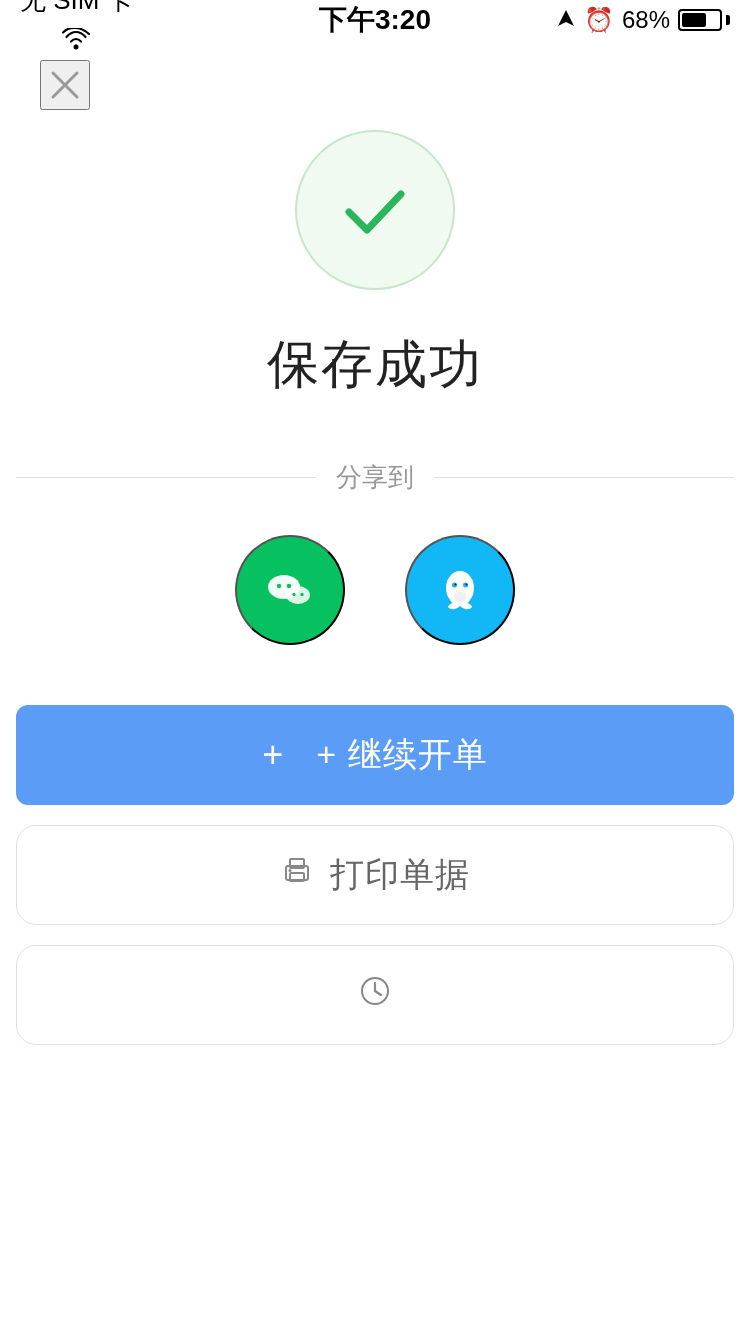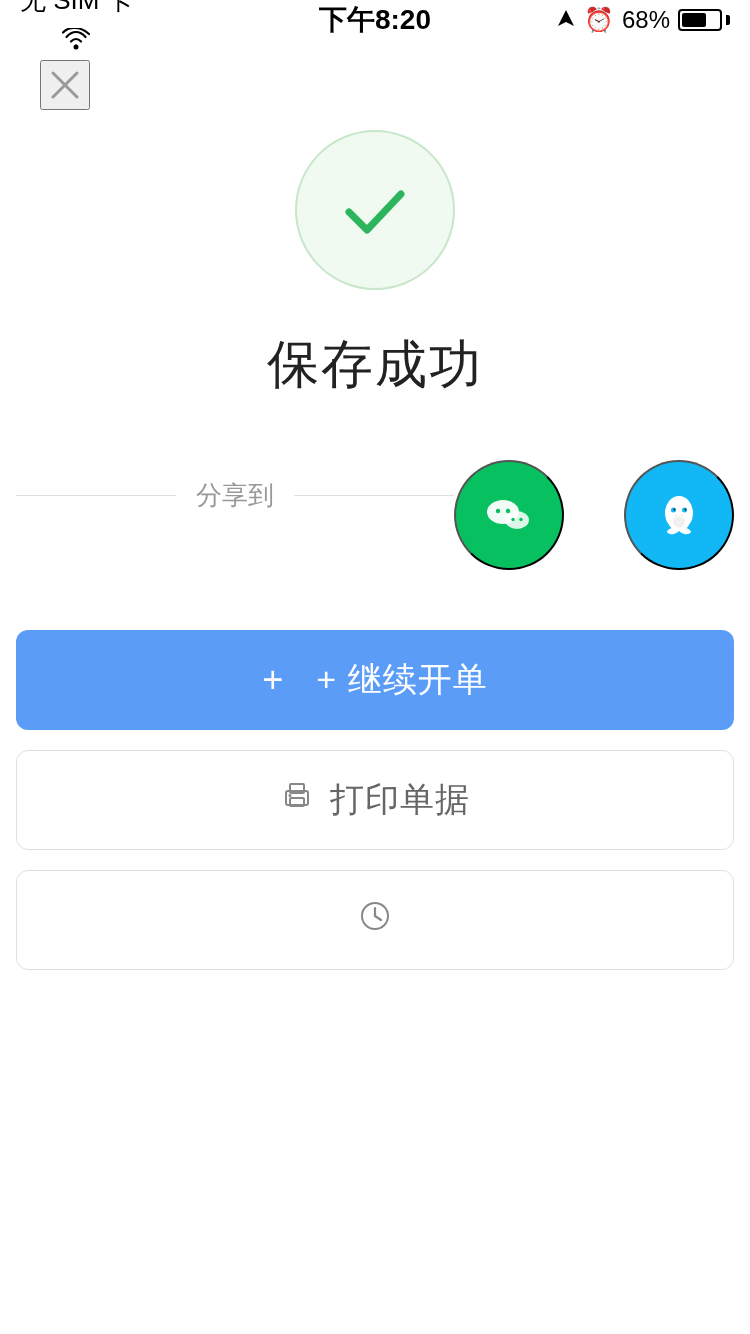--- a/index.html
+++ b/index.html
@@ -138,21 +138,21 @@
       font-weight: 500;
       color: #222;
       margin-bottom: 60px;
       letter-spacing: 2px;
     }
 
     
     .share-section {
       width: 100%;
       display: flex;
-      flex-direction: row;
+      flex-direction: column;
       align-items: center;
       margin-bottom: 60px;
     }
 
     .share-divider {
       width: 100%;
       display: flex;
       align-items: center;
       gap: 20px;
       margin-bottom: 40px;
@@ -215,21 +215,21 @@
       font-size: 34px;
       color: #fff;
       cursor: pointer;
       letter-spacing: 1px;
     }
 
     .btn-secondary {
       width: 100%;
       height: 100px;
       background: #ffffff;
-      border-radius: 12px;
+      border-radius: 20px;
       border: 1px solid #e0e0e0;
       display: flex;
       align-items: center;
       justify-content: center;
       gap: 16px;
       font-size: 34px;
       color: #666;
       cursor: pointer;
       letter-spacing: 1px;
     }
@@ -243,21 +243,21 @@
     <span>
       <svg width="28" height="22" viewBox="0 0 28 22" fill="none">
         <path d="M14 18 C14 18 14 18 14 18" stroke="#000" stroke-width="3" stroke-linecap="round"></path>
         <path d="M9 13.5 C10.7 11.7 12.2 11 14 11 C15.8 11 17.3 11.7 19 13.5" stroke="#000" stroke-width="2.2" stroke-linecap="round" fill="none"></path>
         <path d="M4.5 9 C7.5 5.5 10.5 4 14 4 C17.5 4 20.5 5.5 23.5 9" stroke="#000" stroke-width="2.2" stroke-linecap="round" fill="none"></path>
         <path d="M1 4.5 C4.8 0.5 9 -0.5 14 0 C19 0.5 23.2 2.5 27 6" stroke="#000" stroke-width="2.2" stroke-linecap="round" fill="none"></path>
         <circle cx="14" cy="19" r="2.5" fill="#000"></circle>
       </svg>
     </span>
   </div>
-  <div class="status-center">下午8:20</div>
+  <div class="status-center">下午3:20</div>
   <div class="status-right">
     <span>
       <svg width="20" height="20" viewBox="0 0 20 20" fill="none">
         <path d="M10 2 L18 18 L10 14 L2 18 Z" fill="#000"></path>
       </svg>
     </span>
     <span>⏰</span>
     <span>68%</span>
     <div class="battery-icon">
       <div class="battery-body">

